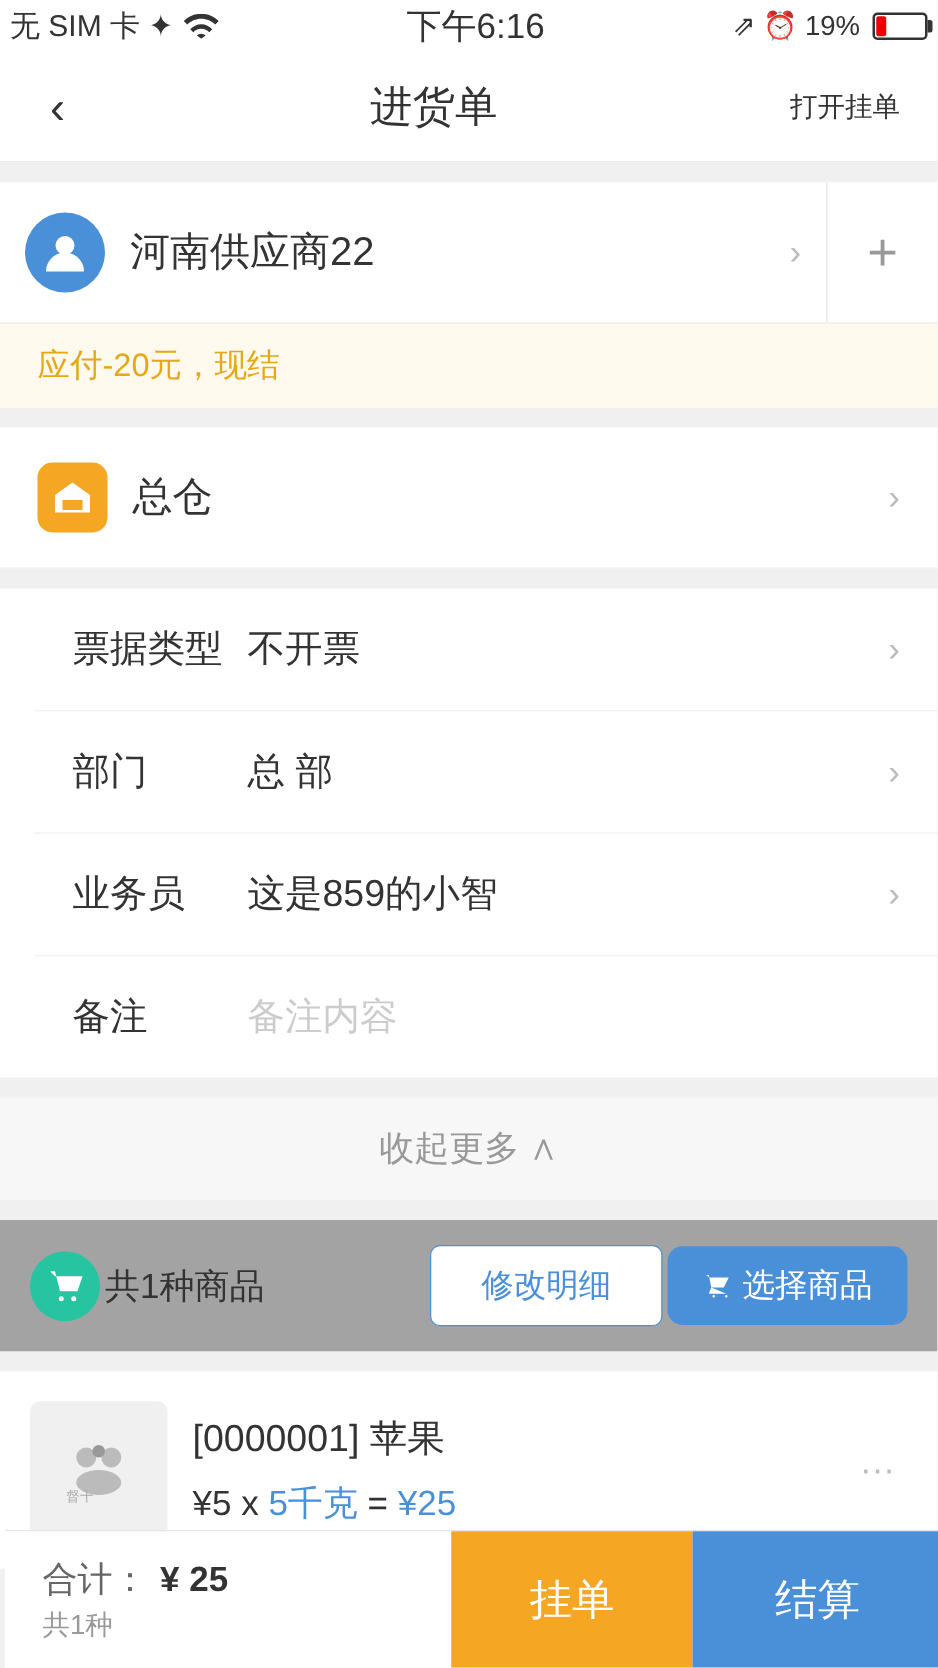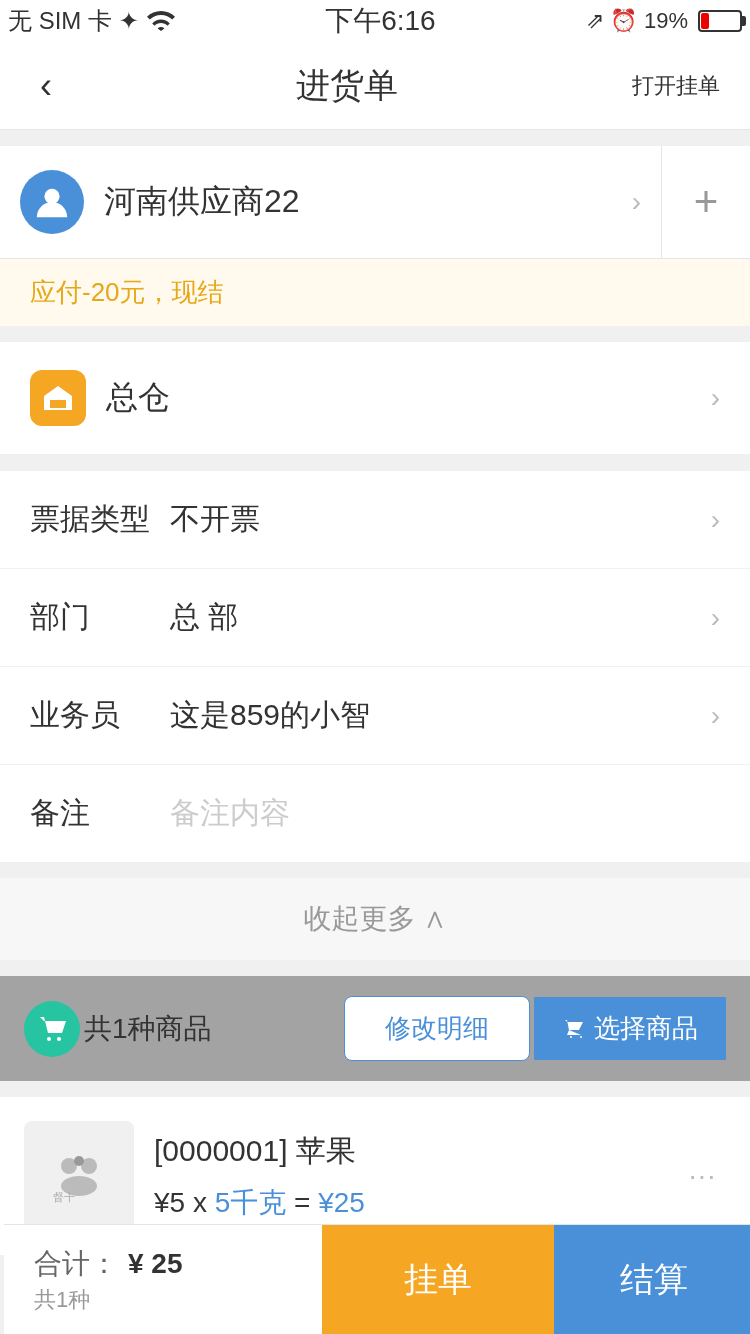--- a/index.html
+++ b/index.html
@@ -181,20 +181,21 @@
     .form-section {
       background: #fff;
       margin-bottom: 16px;
     }
     .form-row {
       display: flex;
       align-items: center;
       padding: 28px 30px;
       border-bottom: 1px solid #f0f0f0;
       cursor: pointer;
+      margin-left: 28px;
     }
     .form-row:last-child {
       border-bottom: none;
     }
     .form-key {
       font-size: 30px;
       color: #333;
       width: 130px;
       flex-shrink: 0;
     }
@@ -250,21 +251,21 @@
       background: #fff;
       border-radius: 8px;
       padding: 14px 40px;
       font-size: 26px;
       cursor: pointer;
     }
     .btn-primary {
       background: #4a90d9;
       color: #fff;
       border: none;
-      border-radius: 1px;
+      border-radius: 12px;
       padding: 14px 28px;
       font-size: 26px;
       cursor: pointer;
       display: flex;
       align-items: center;
       gap: 8px;
     }
 
     
     .product-item {
@@ -340,21 +341,21 @@
       font-size: 28px;
       font-weight: bold;
       color: #333;
     }
     .total-sub {
       font-size: 22px;
       color: #999;
       margin-top: 2px;
     }
     .footer-btn-pending {
-      width: 232px;
+      width: 193px;
       background: #f5a623;
       color: #fff;
       font-size: 34px;
       display: flex;
       align-items: center;
       justify-content: center;
       cursor: pointer;
     }
     .footer-btn-settle {
       width: 200px;

